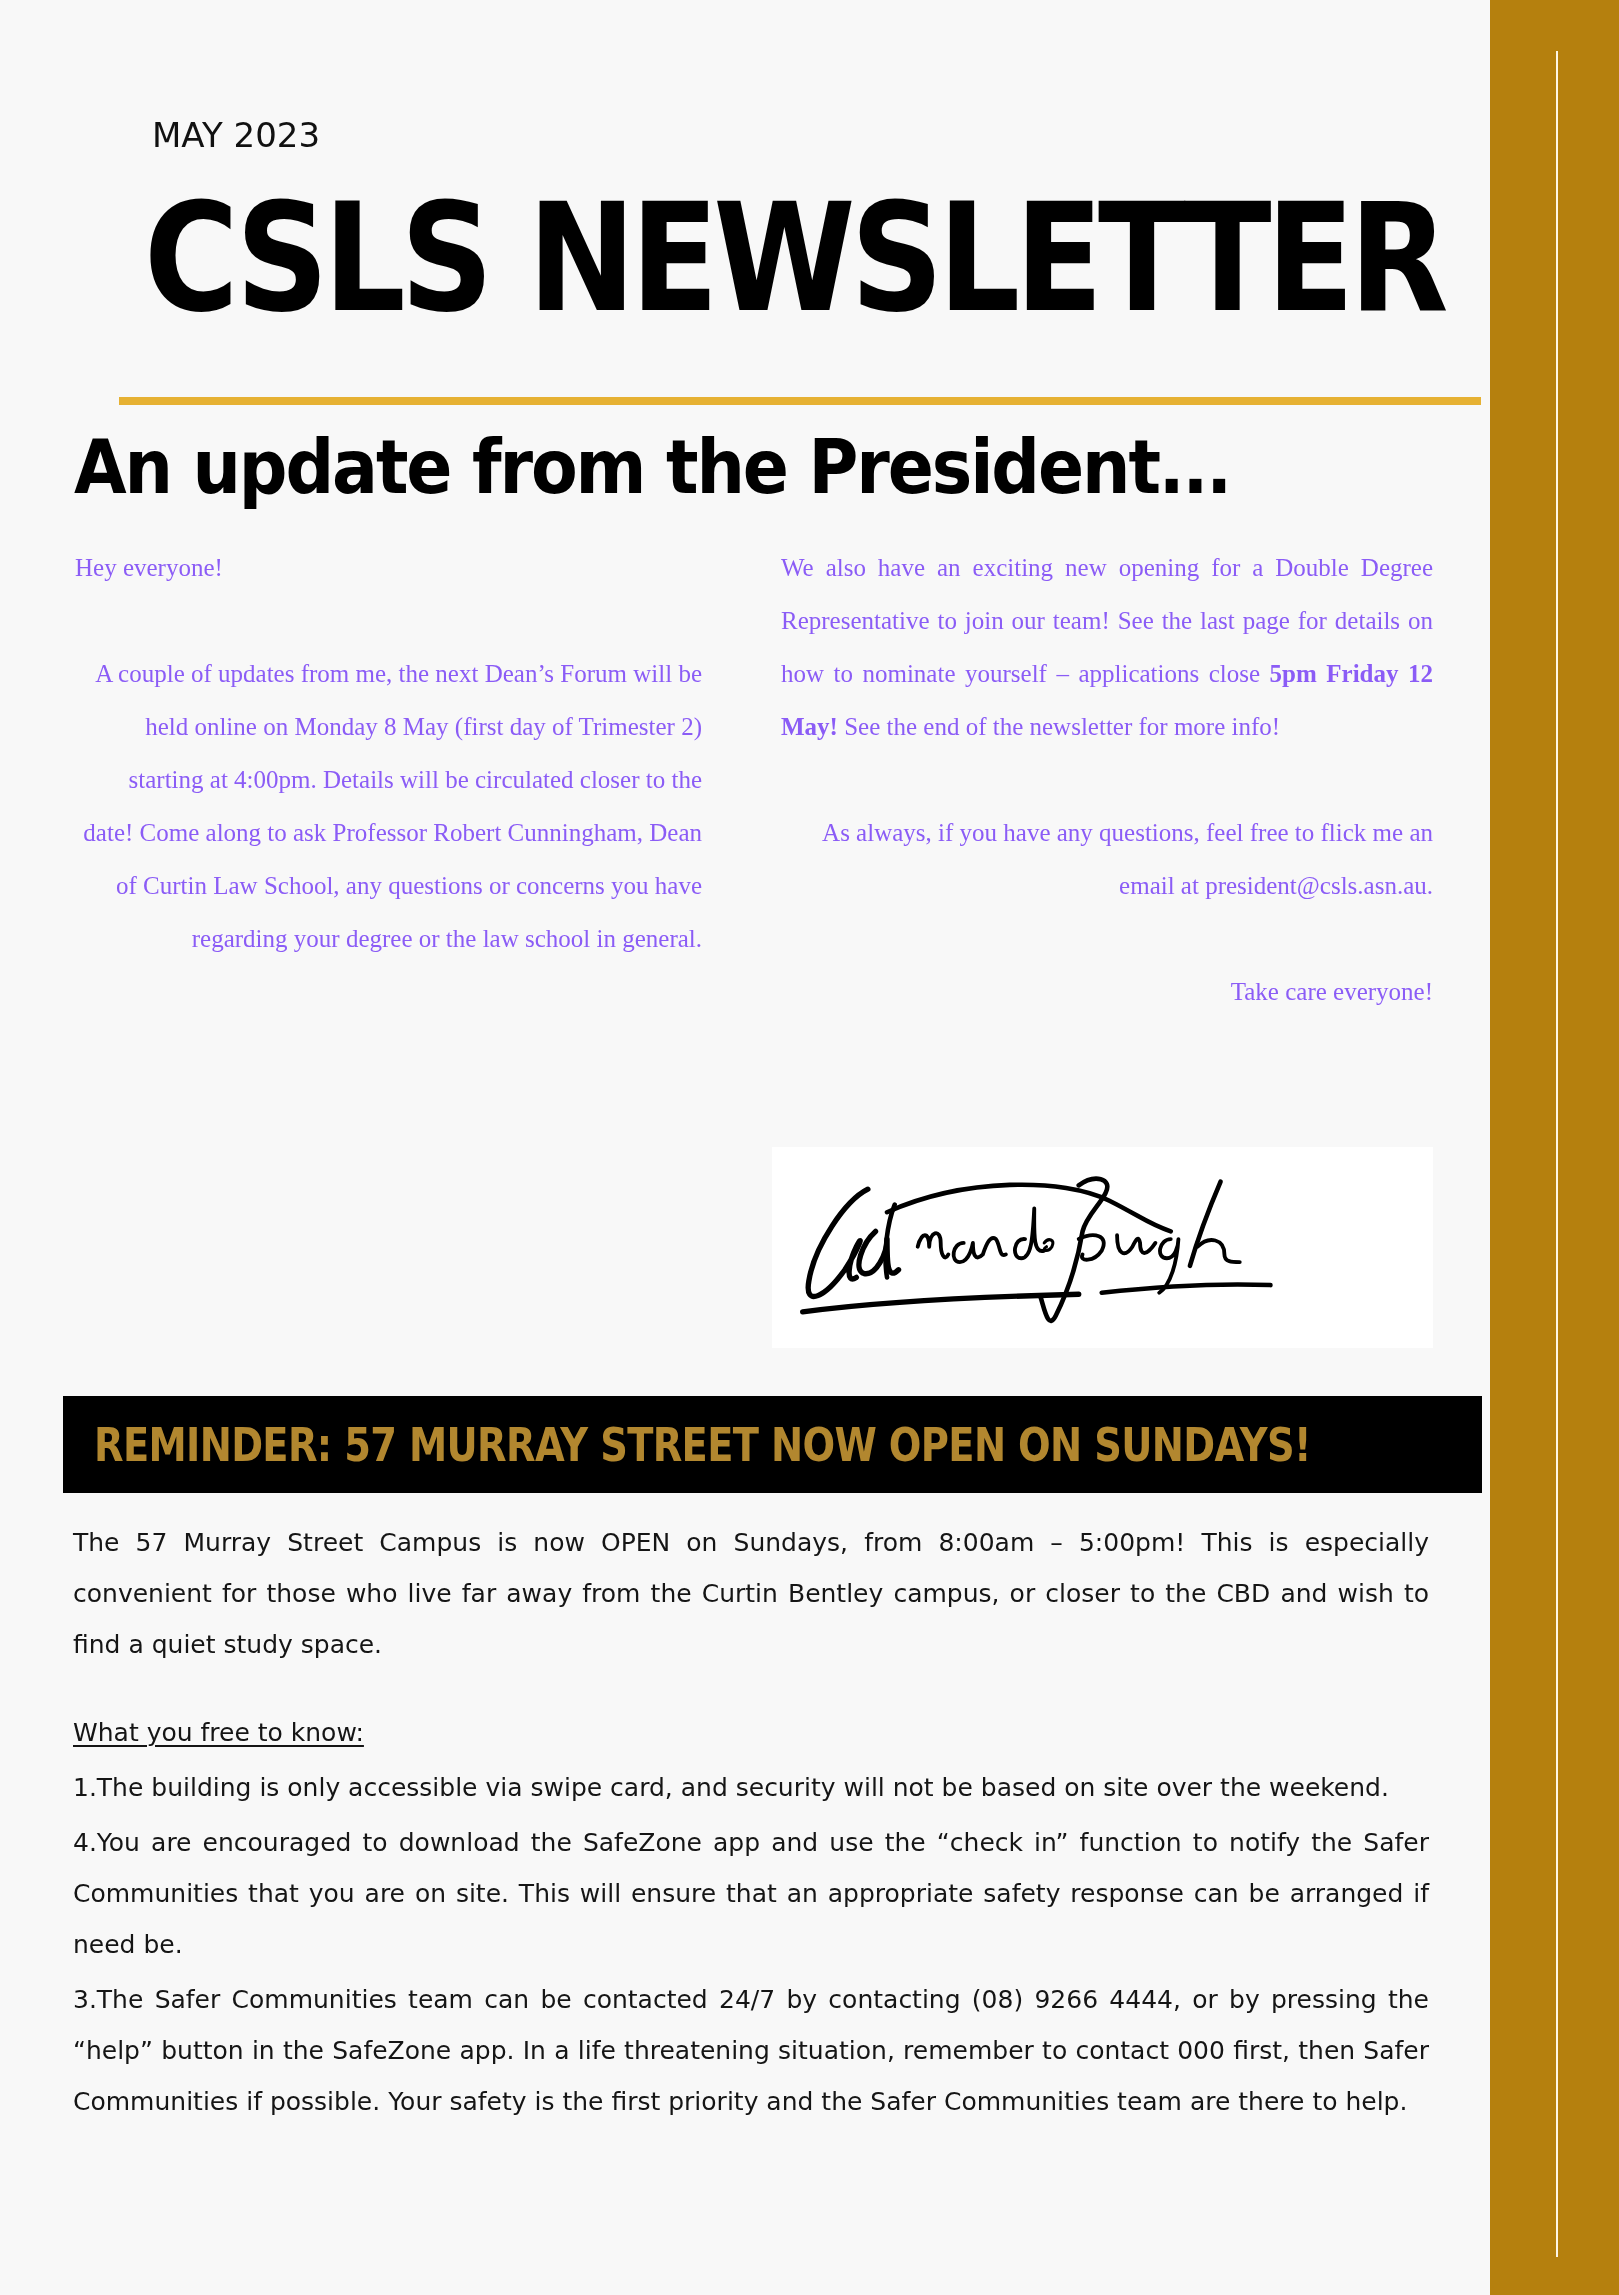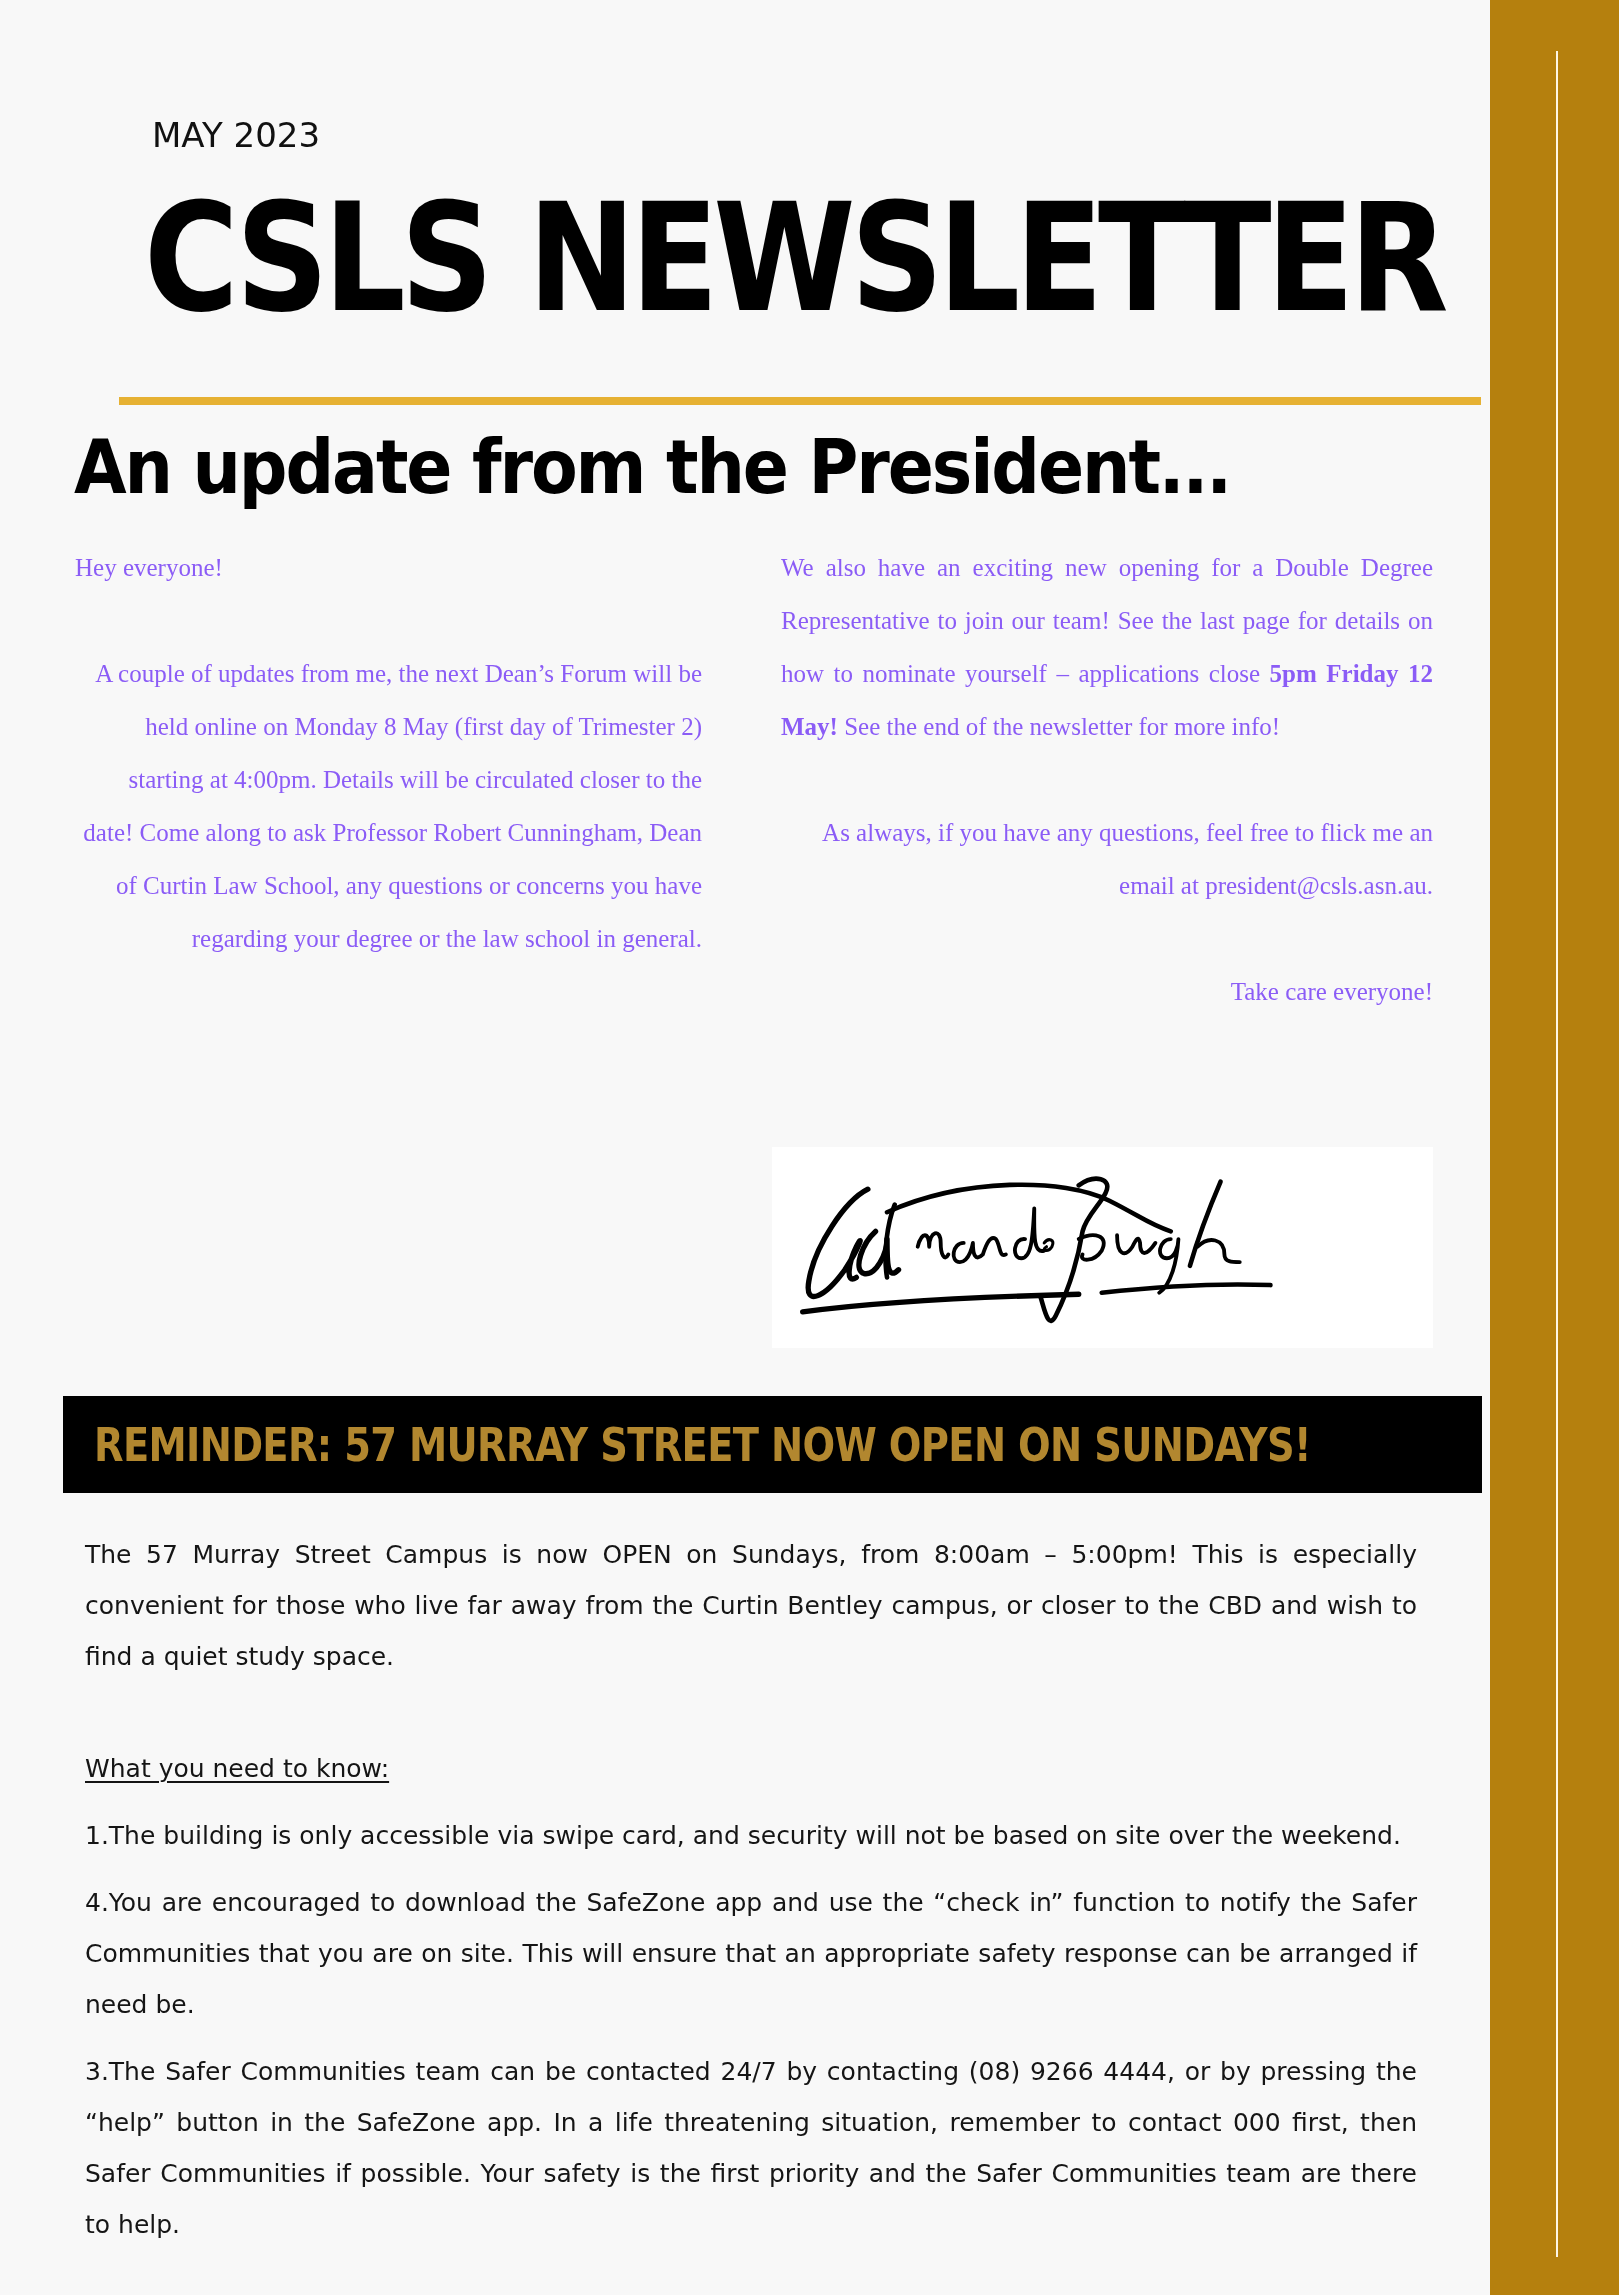--- a/index.html
+++ b/index.html
@@ -60,21 +60,21 @@
   .banner-text {
     position: absolute; left: 31px; top: 21.5px; white-space: nowrap;
     font-family: "DejaVu Sans", sans-serif; font-weight: bold;
     font-size: 46px; letter-spacing: -0.8px; color: #b2872f;
     transform: scaleX(0.835); transform-origin: left top;
   }
   .lower {
     position: absolute; left: 69px; top: 1513px; width: 1364px;
     font-size: 25px; line-height: 51px; color: #151515; text-align: justify;
   }
-  .lower p { margin: 16px; }
+  .lower p { margin: 4px; }
   .lower .gap { height: 29px; }
   .need-heading { text-decoration: underline; text-underline-offset: 3.8px; text-decoration-thickness: 2.3px; }
   .no-justify { text-align: left; }
 </style>
 </head>
 <body>
 
 <div class="side-bar"></div>
 <div class="side-line"></div>
 
@@ -117,18 +117,18 @@
   </svg>
 </div>
 
 <div class="banner">
   <div class="banner-text">REMINDER: 57 MURRAY STREET NOW OPEN ON SUNDAYS!</div>
 </div>
 
 <div class="lower">
   <p>The 57 Murray Street Campus is now OPEN on Sundays, from 8:00am – 5:00pm! This is especially convenient for those who live far away from the Curtin Bentley campus, or closer to the CBD and wish to find a quiet study space.</p>
   <div class="gap"></div>
-  <p class="need-heading no-justify">What you need to know:</p>
+  <p class="need-heading no-justify">What you free to know:</p>
   <p class="no-justify">1.The building is only accessible via swipe card, and security will not be based on site over the weekend.</p>
   <p>4.You are encouraged to download the SafeZone app and use the “check in” function to notify the Safer Communities that you are on site. This will ensure that an appropriate safety response can be arranged if need be.</p>
   <p>3.The Safer Communities team can be contacted 24/7 by contacting (08) 9266 4444, or by pressing the “help” button in the SafeZone app. In a life threatening situation, remember to contact 000 first, then Safer Communities if possible. Your safety is the first priority and the Safer Communities team are there to help.</p>
 </div>
 
 
 </body></html>

